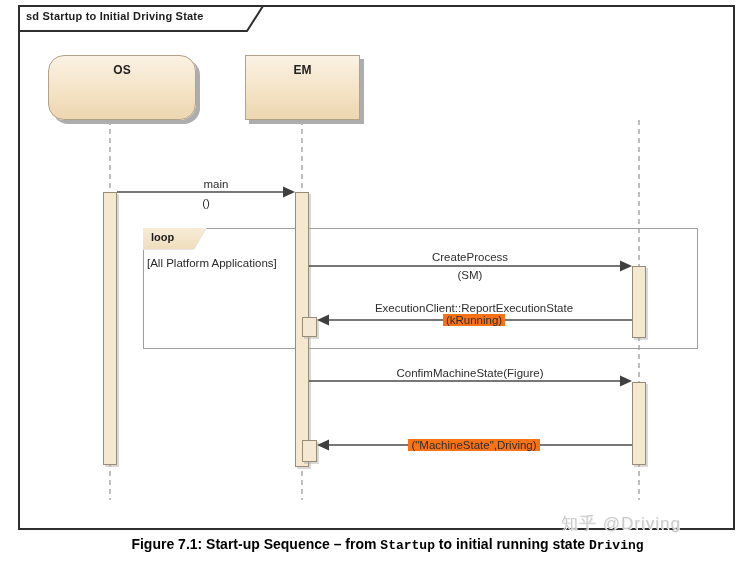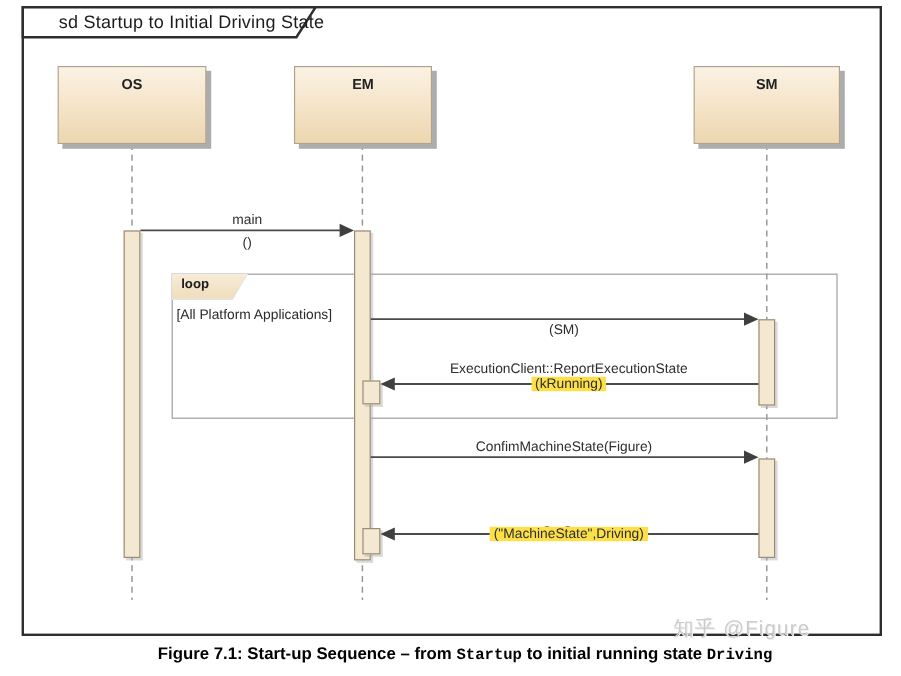--- a/index.html
+++ b/index.html
@@ -3,23 +3,22 @@
 <meta charset="utf-8">
 <style>
   html,body{margin:0;padding:0;background:#ffffff;}
   .canvas{
     position:relative;width:751px;height:563px;background:#ffffff;
     font-family:"Liberation Sans",sans-serif;overflow:hidden;
   }
   .layer{position:absolute;left:0;top:0;}
   .z0{z-index:0}.z5{z-index:5}
   .frame-title{
-    position:absolute;left:26px;top:10px;font-size:15px;font-weight:normal;color:#1c1c1c;z-index:4;
+    position:absolute;left:26px;top:10px;font-size:11px;font-weight:bold;color:#1c1c1c;z-index:4;
     letter-spacing:.2px;
-    margin-left:23px;
   }
   .head{
     position:absolute;width:124px;height:65px;z-index:2;
     background:linear-gradient(to bottom,#FBF2E4 0%,#F4E3C6 55%,#EDD6B0 100%);
     border:1px solid #B3A386;box-shadow:4px 4px 0 #ADADAD;
     display:flex;justify-content:center;align-items:flex-start;padding-top:7px;box-sizing:border-box;
   }
   .head-label{font-size:12px;font-weight:bold;color:#222;}
   .act{
     position:absolute;background:#F5E8D1;border:1px solid #998C76;box-sizing:border-box;z-index:2;
@@ -41,21 +40,21 @@
     clip-path:polygon(0 0,100% 0,calc(100% - 12px) 100%,0 100%);
   }
   .loop-label{position:absolute;left:8px;top:3px;font-size:11px;font-weight:bold;color:#1c1c1c;}
   .guard{
     position:absolute;left:147px;top:257px;font-size:11.5px;color:#2a2a2a;z-index:6;white-space:nowrap;text-align:center;
   }
   .msg-label{
     position:absolute;width:360px;text-align:center;font-size:11.5px;color:#2e2e2e;z-index:6;
     white-space:nowrap;line-height:14px;
   }
-  .msg-label.onLine span{background:#fde047;padding:0 3px;}
+  .msg-label.onLine span{background:#f97316;padding:0 3px;}
   .caption{
     position:absolute;left:0;top:536px;width:751px;text-align:center;z-index:6;
     font-size:14px;font-weight:bold;color:#000;white-space:nowrap;padding-left:12px;
   }
   .caption .mono{font-family:"Liberation Mono",monospace;font-size:13px;font-weight:bold;}
   .watermark{
     position:absolute;left:561px;top:512px;z-index:7;font-size:17px;color:#cbcbcb;
     text-shadow:1px 1px 0 #f2f2f2;letter-spacing:1px;white-space:nowrap;
   }
 </style>
@@ -75,28 +74,25 @@
   <div class="frame-title">sd Startup to Initial Driving State</div>
 
   <div class="loop-box"></div>
   <div class="loop-tab-outer">
     <div class="loop-tab-inner">
       <div class="loop-label">loop</div>
     </div>
   </div>
   <div class="guard">[All Platform Applications]</div>
 
-  <div class="head" style="left:48px;top:55px;width:124px;">
+  <div class="head" style="left:48px;top:55px;width:148px;border-radius:16px;">
     <span class="head-label">OS</span>
   </div>
   <div class="head" style="left:245px;top:55px;width:115px;">
     <span class="head-label">EM</span>
-  </div>
-  <div class="head" style="left:578px;top:55px;width:122px;">
-    <span class="head-label">SM</span>
   </div>
 
   <div class="act" style="left:103px;top:192px;width:14px;height:273px;"></div>
   <div class="act" style="left:295px;top:192px;width:14px;height:275px;"></div>
   <div class="act nested" style="left:302px;top:317px;width:15px;height:20px;"></div>
   <div class="act nested" style="left:302px;top:440px;width:15px;height:22px;"></div>
   <div class="act" style="left:632px;top:266px;width:14px;height:72px;"></div>
   <div class="act" style="left:632px;top:382px;width:14px;height:83px;"></div>
 
   <svg class="layer z5" width="751" height="563">
@@ -115,30 +111,31 @@
     <g>
       <line x1="309" y1="381" x2="621" y2="381" stroke="#4A4A4A" stroke-width="1.5"></line>
       <polygon points="620,375.5 632,381 620,386.5" fill="#3F3F3F"></polygon>
     </g>
     <g>
       <line x1="632" y1="445" x2="328" y2="445" stroke="#4A4A4A" stroke-width="1.5"></line>
       <polygon points="329,439.5 317,445 329,450.5" fill="#3F3F3F"></polygon>
     </g>
   </svg>
 
-  <div class="msg-label" style="left:26px;top:177px;">main</div>
+  <div class="msg-label" style="left:36px;top:177px;">main</div>
   <div class="msg-label" style="left:26px;top:196px;">()</div>
 
+  <div class="msg-label" style="left:290px;top:250px;">CreateProcess</div>
   <div class="msg-label" style="left:294px;top:301px;">ExecutionClient::ReportExecutionState</div>
 
   <div class="msg-label" style="left:290px;top:268px;">(SM)</div>
   <div class="msg-label onLine" style="left:294px;top:313px;"><span>(kRunning)</span></div>
 
   <div class="msg-label" style="left:290px;top:366px;">ConfimMachineState(Figure)</div>
 
   <div class="msg-label" style="left:294px;top:425px;margin-top:12px;">SetState</div>
   <div class="msg-label onLine" style="left:294px;top:438px;"><span>("MachineState",Driving)</span></div>
 
   <div class="caption"><span>Figure 7.1: Start-up Sequence – from </span><span class="mono">Startup</span><span> to initial running state </span><span class="mono">Driving</span></div>
 
-  <div class="watermark">知乎 @Figure</div>
+  <div class="watermark">知乎 @Driving</div>
 
 </div>
 
 </body></html>

